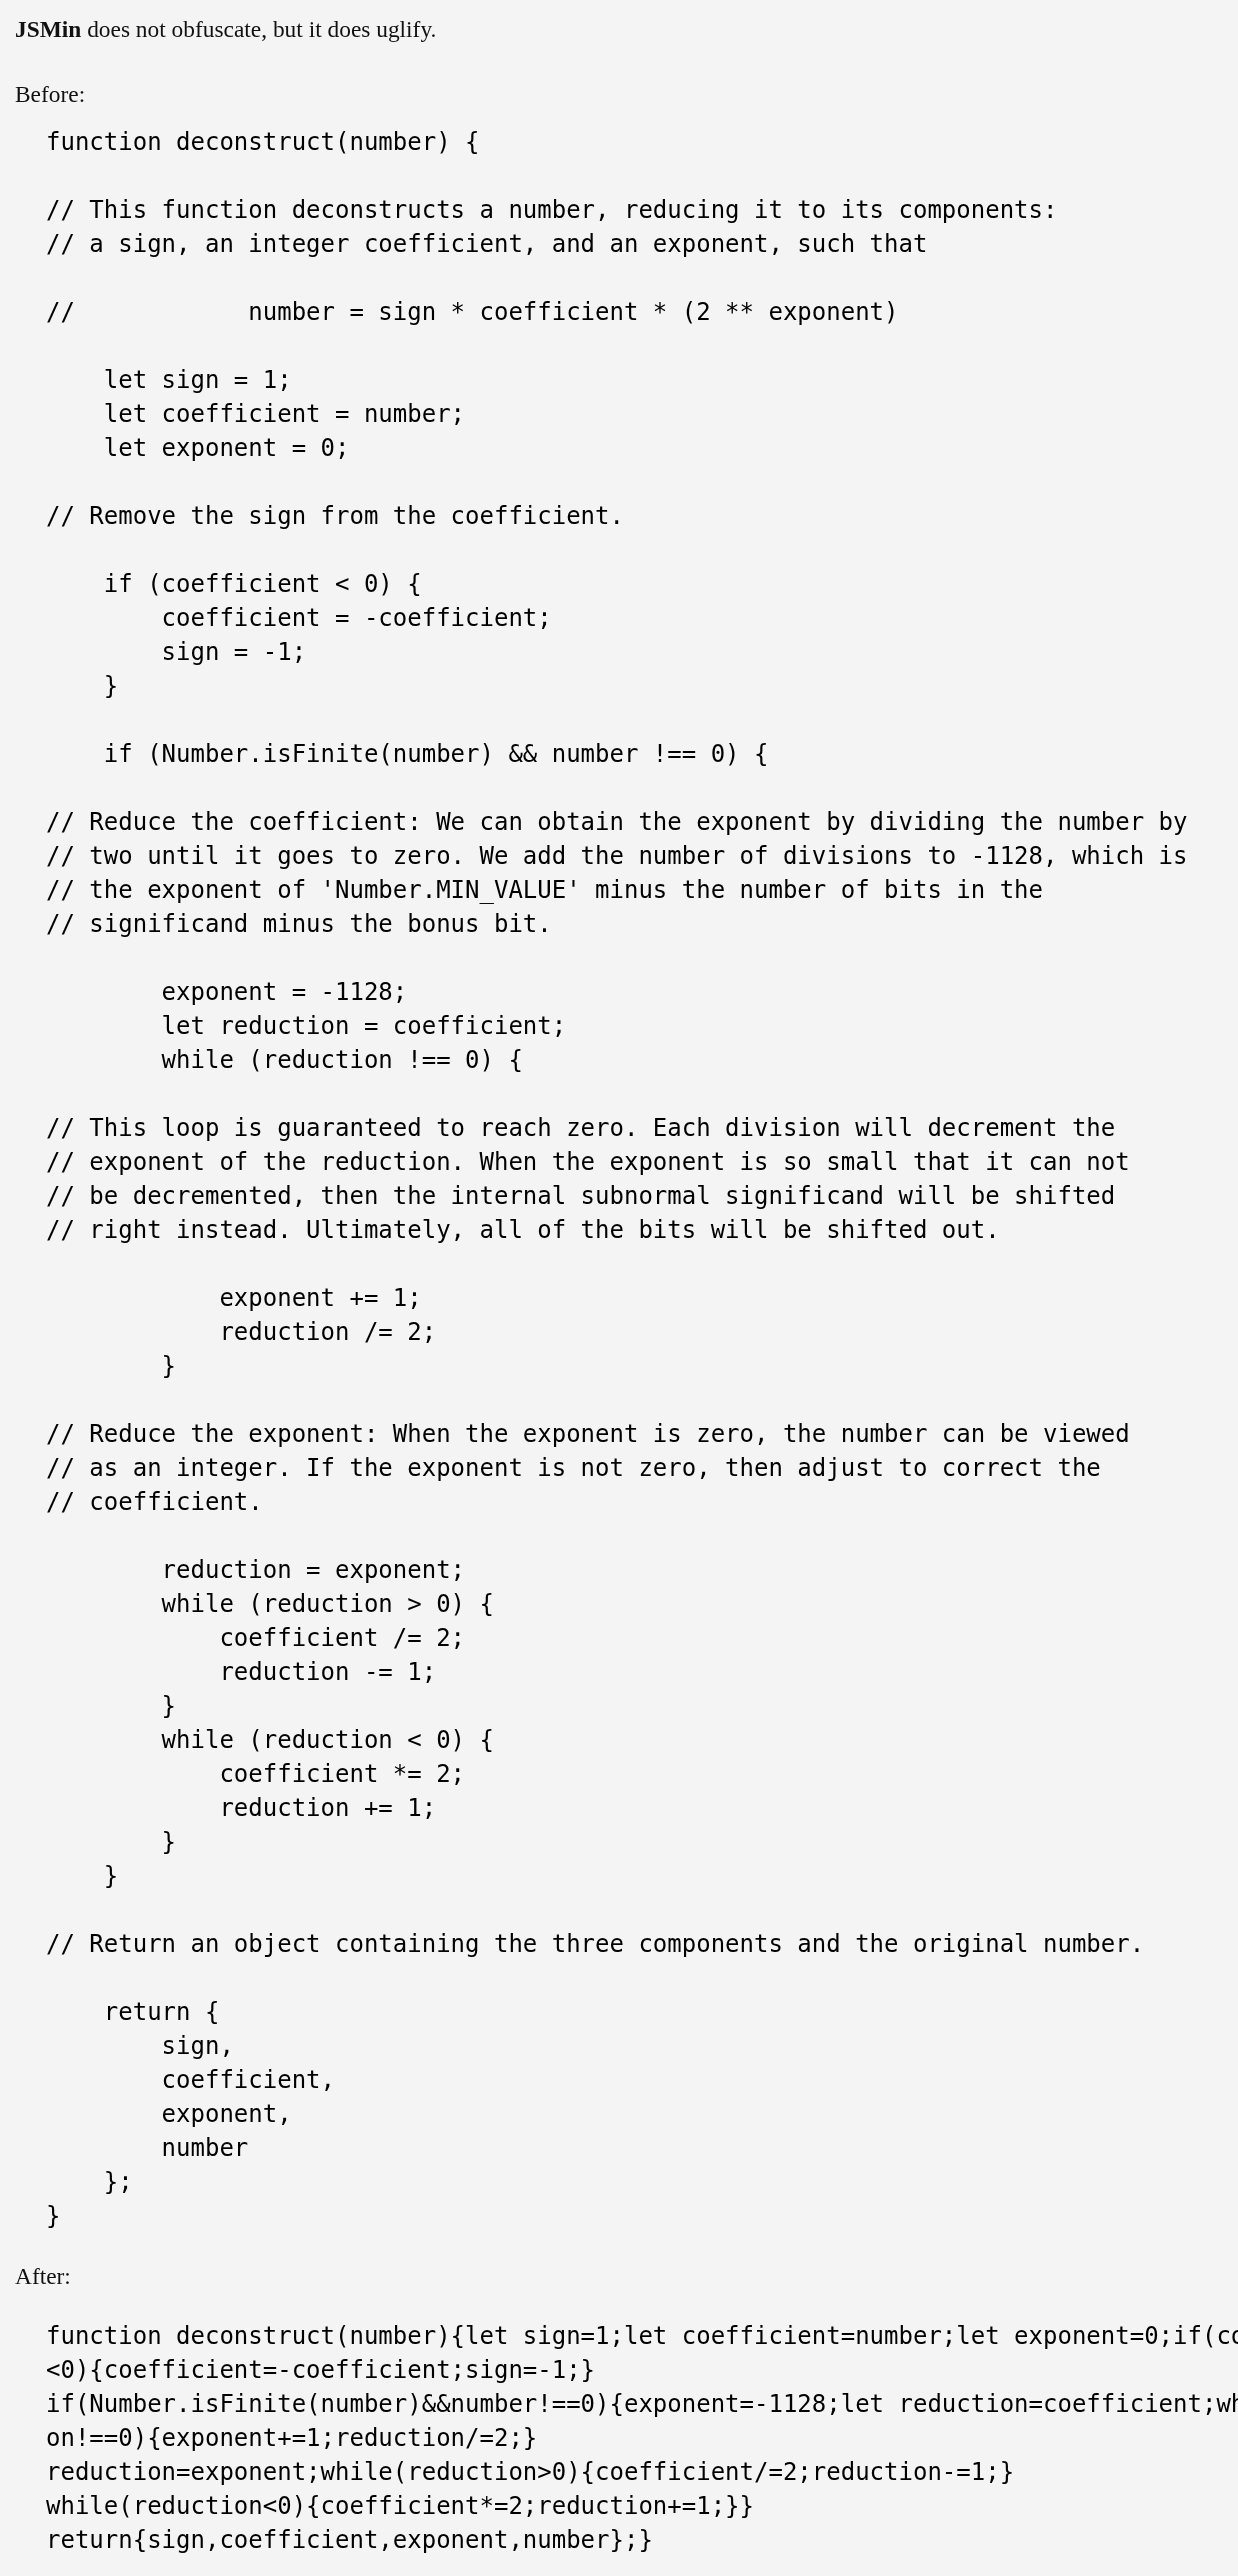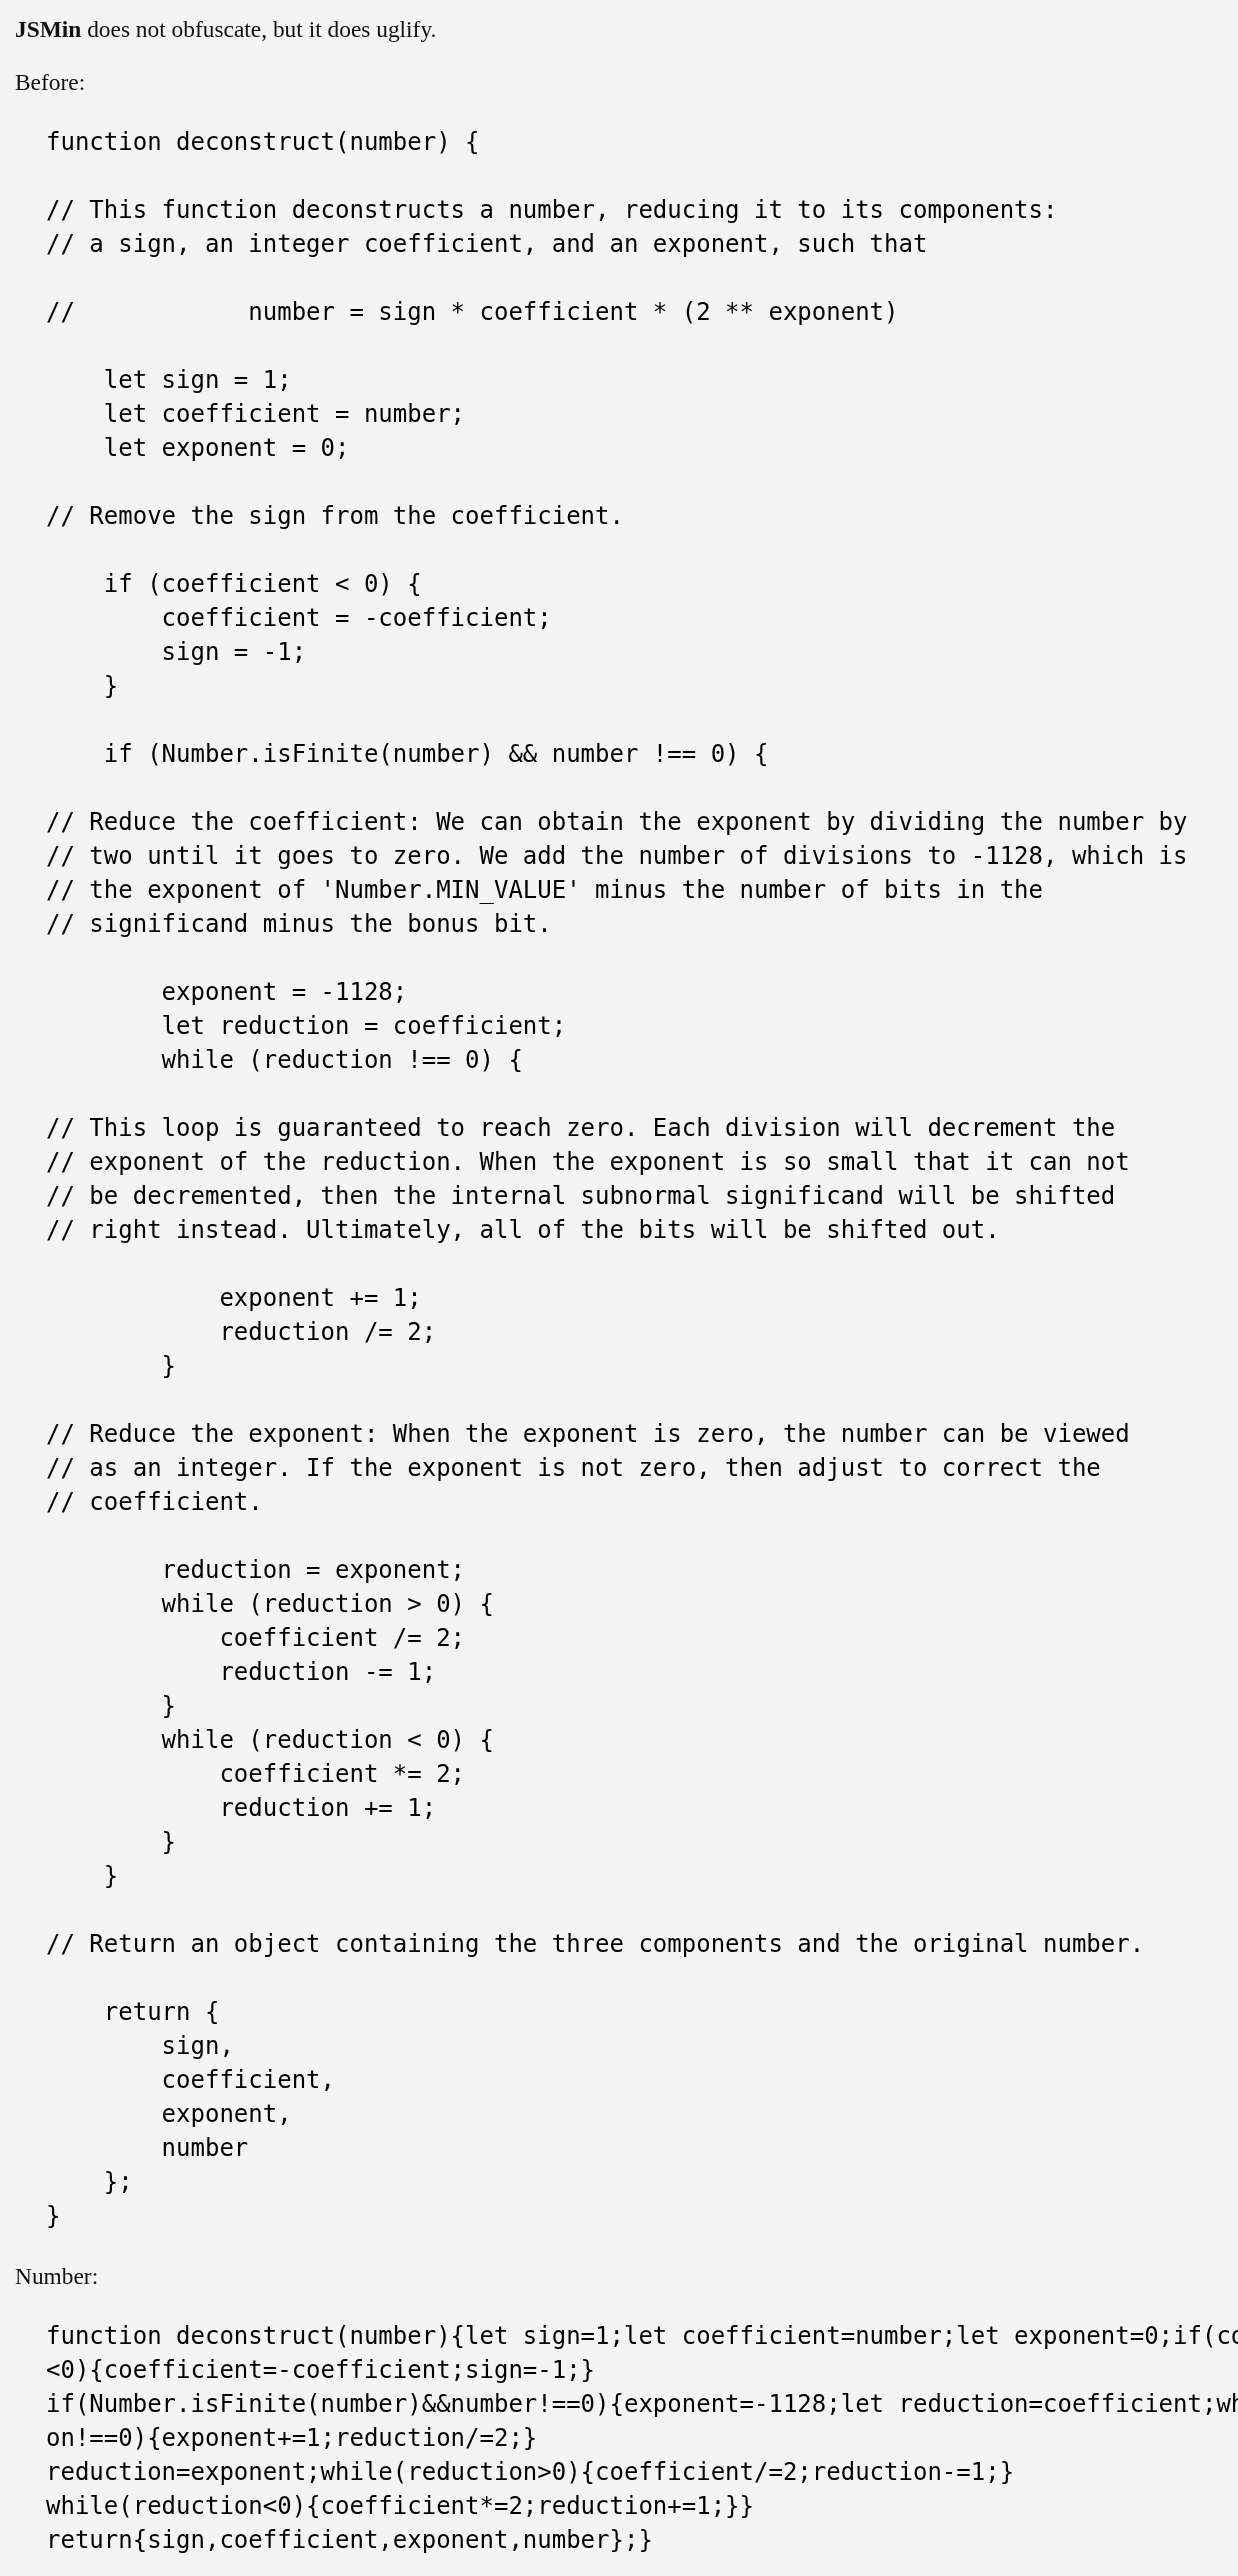--- a/index.html
+++ b/index.html
@@ -43,20 +43,20 @@
       display: block;
       height: 34px;
       white-space: pre;
     }
   </style>
 </head>
 <body>
 
 <p class="prose" style="top:14.5px;"><b>JSMin</b><span> does not obfuscate, but it does uglify.</span></p>
 
-<p class="prose" style="top:68px;">Before:</p>
+<p class="prose" style="top:80px;">Before:</p>
 
 <pre class="code" style="top:125px;"><span class="code-line">function deconstruct(number) {</span><span class="code-line"></span><span class="code-line">// This function deconstructs a number, reducing it to its components:</span><span class="code-line">// a sign, an integer coefficient, and an exponent, such that</span><span class="code-line"></span><span class="code-line">//            number = sign * coefficient * (2 ** exponent)</span><span class="code-line"></span><span class="code-line">    let sign = 1;</span><span class="code-line">    let coefficient = number;</span><span class="code-line">    let exponent = 0;</span><span class="code-line"></span><span class="code-line">// Remove the sign from the coefficient.</span><span class="code-line"></span><span class="code-line">    if (coefficient &lt; 0) {</span><span class="code-line">        coefficient = -coefficient;</span><span class="code-line">        sign = -1;</span><span class="code-line">    }</span><span class="code-line"></span><span class="code-line">    if (Number.isFinite(number) &amp;&amp; number !== 0) {</span><span class="code-line"></span><span class="code-line">// Reduce the coefficient: We can obtain the exponent by dividing the number by</span><span class="code-line">// two until it goes to zero. We add the number of divisions to -1128, which is</span><span class="code-line">// the exponent of 'Number.MIN_VALUE' minus the number of bits in the</span><span class="code-line">// significand minus the bonus bit.</span><span class="code-line"></span><span class="code-line">        exponent = -1128;</span><span class="code-line">        let reduction = coefficient;</span><span class="code-line">        while (reduction !== 0) {</span><span class="code-line"></span><span class="code-line">// This loop is guaranteed to reach zero. Each division will decrement the</span><span class="code-line">// exponent of the reduction. When the exponent is so small that it can not</span><span class="code-line">// be decremented, then the internal subnormal significand will be shifted</span><span class="code-line">// right instead. Ultimately, all of the bits will be shifted out.</span><span class="code-line"></span><span class="code-line">            exponent += 1;</span><span class="code-line">            reduction /= 2;</span><span class="code-line">        }</span><span class="code-line"></span><span class="code-line">// Reduce the exponent: When the exponent is zero, the number can be viewed</span><span class="code-line">// as an integer. If the exponent is not zero, then adjust to correct the</span><span class="code-line">// coefficient.</span><span class="code-line"></span><span class="code-line">        reduction = exponent;</span><span class="code-line">        while (reduction &gt; 0) {</span><span class="code-line">            coefficient /= 2;</span><span class="code-line">            reduction -= 1;</span><span class="code-line">        }</span><span class="code-line">        while (reduction &lt; 0) {</span><span class="code-line">            coefficient *= 2;</span><span class="code-line">            reduction += 1;</span><span class="code-line">        }</span><span class="code-line">    }</span><span class="code-line"></span><span class="code-line">// Return an object containing the three components and the original number.</span><span class="code-line"></span><span class="code-line">    return {</span><span class="code-line">        sign,</span><span class="code-line">        coefficient,</span><span class="code-line">        exponent,</span><span class="code-line">        number</span><span class="code-line">    };</span><span class="code-line">}</span></pre>
 
-<p class="prose" style="top:2262px;">Number:</p>
+<p class="prose" style="top:2262px;">After:</p>
 
 <pre class="code" style="top:2319px;"><span class="code-line">function deconstruct(number){let sign=1;let coefficient=number;let exponent=0;if(coefficient</span><span class="code-line">&lt;0){coefficient=-coefficient;sign=-1;}</span><span class="code-line">if(Number.isFinite(number)&amp;&amp;number!==0){exponent=-1128;let reduction=coefficient;while(reducti</span><span class="code-line">on!==0){exponent+=1;reduction/=2;}</span><span class="code-line">reduction=exponent;while(reduction&gt;0){coefficient/=2;reduction-=1;}</span><span class="code-line">while(reduction&lt;0){coefficient*=2;reduction+=1;}}</span><span class="code-line">return{sign,coefficient,exponent,number};}</span></pre>
 
 
 </body></html>

